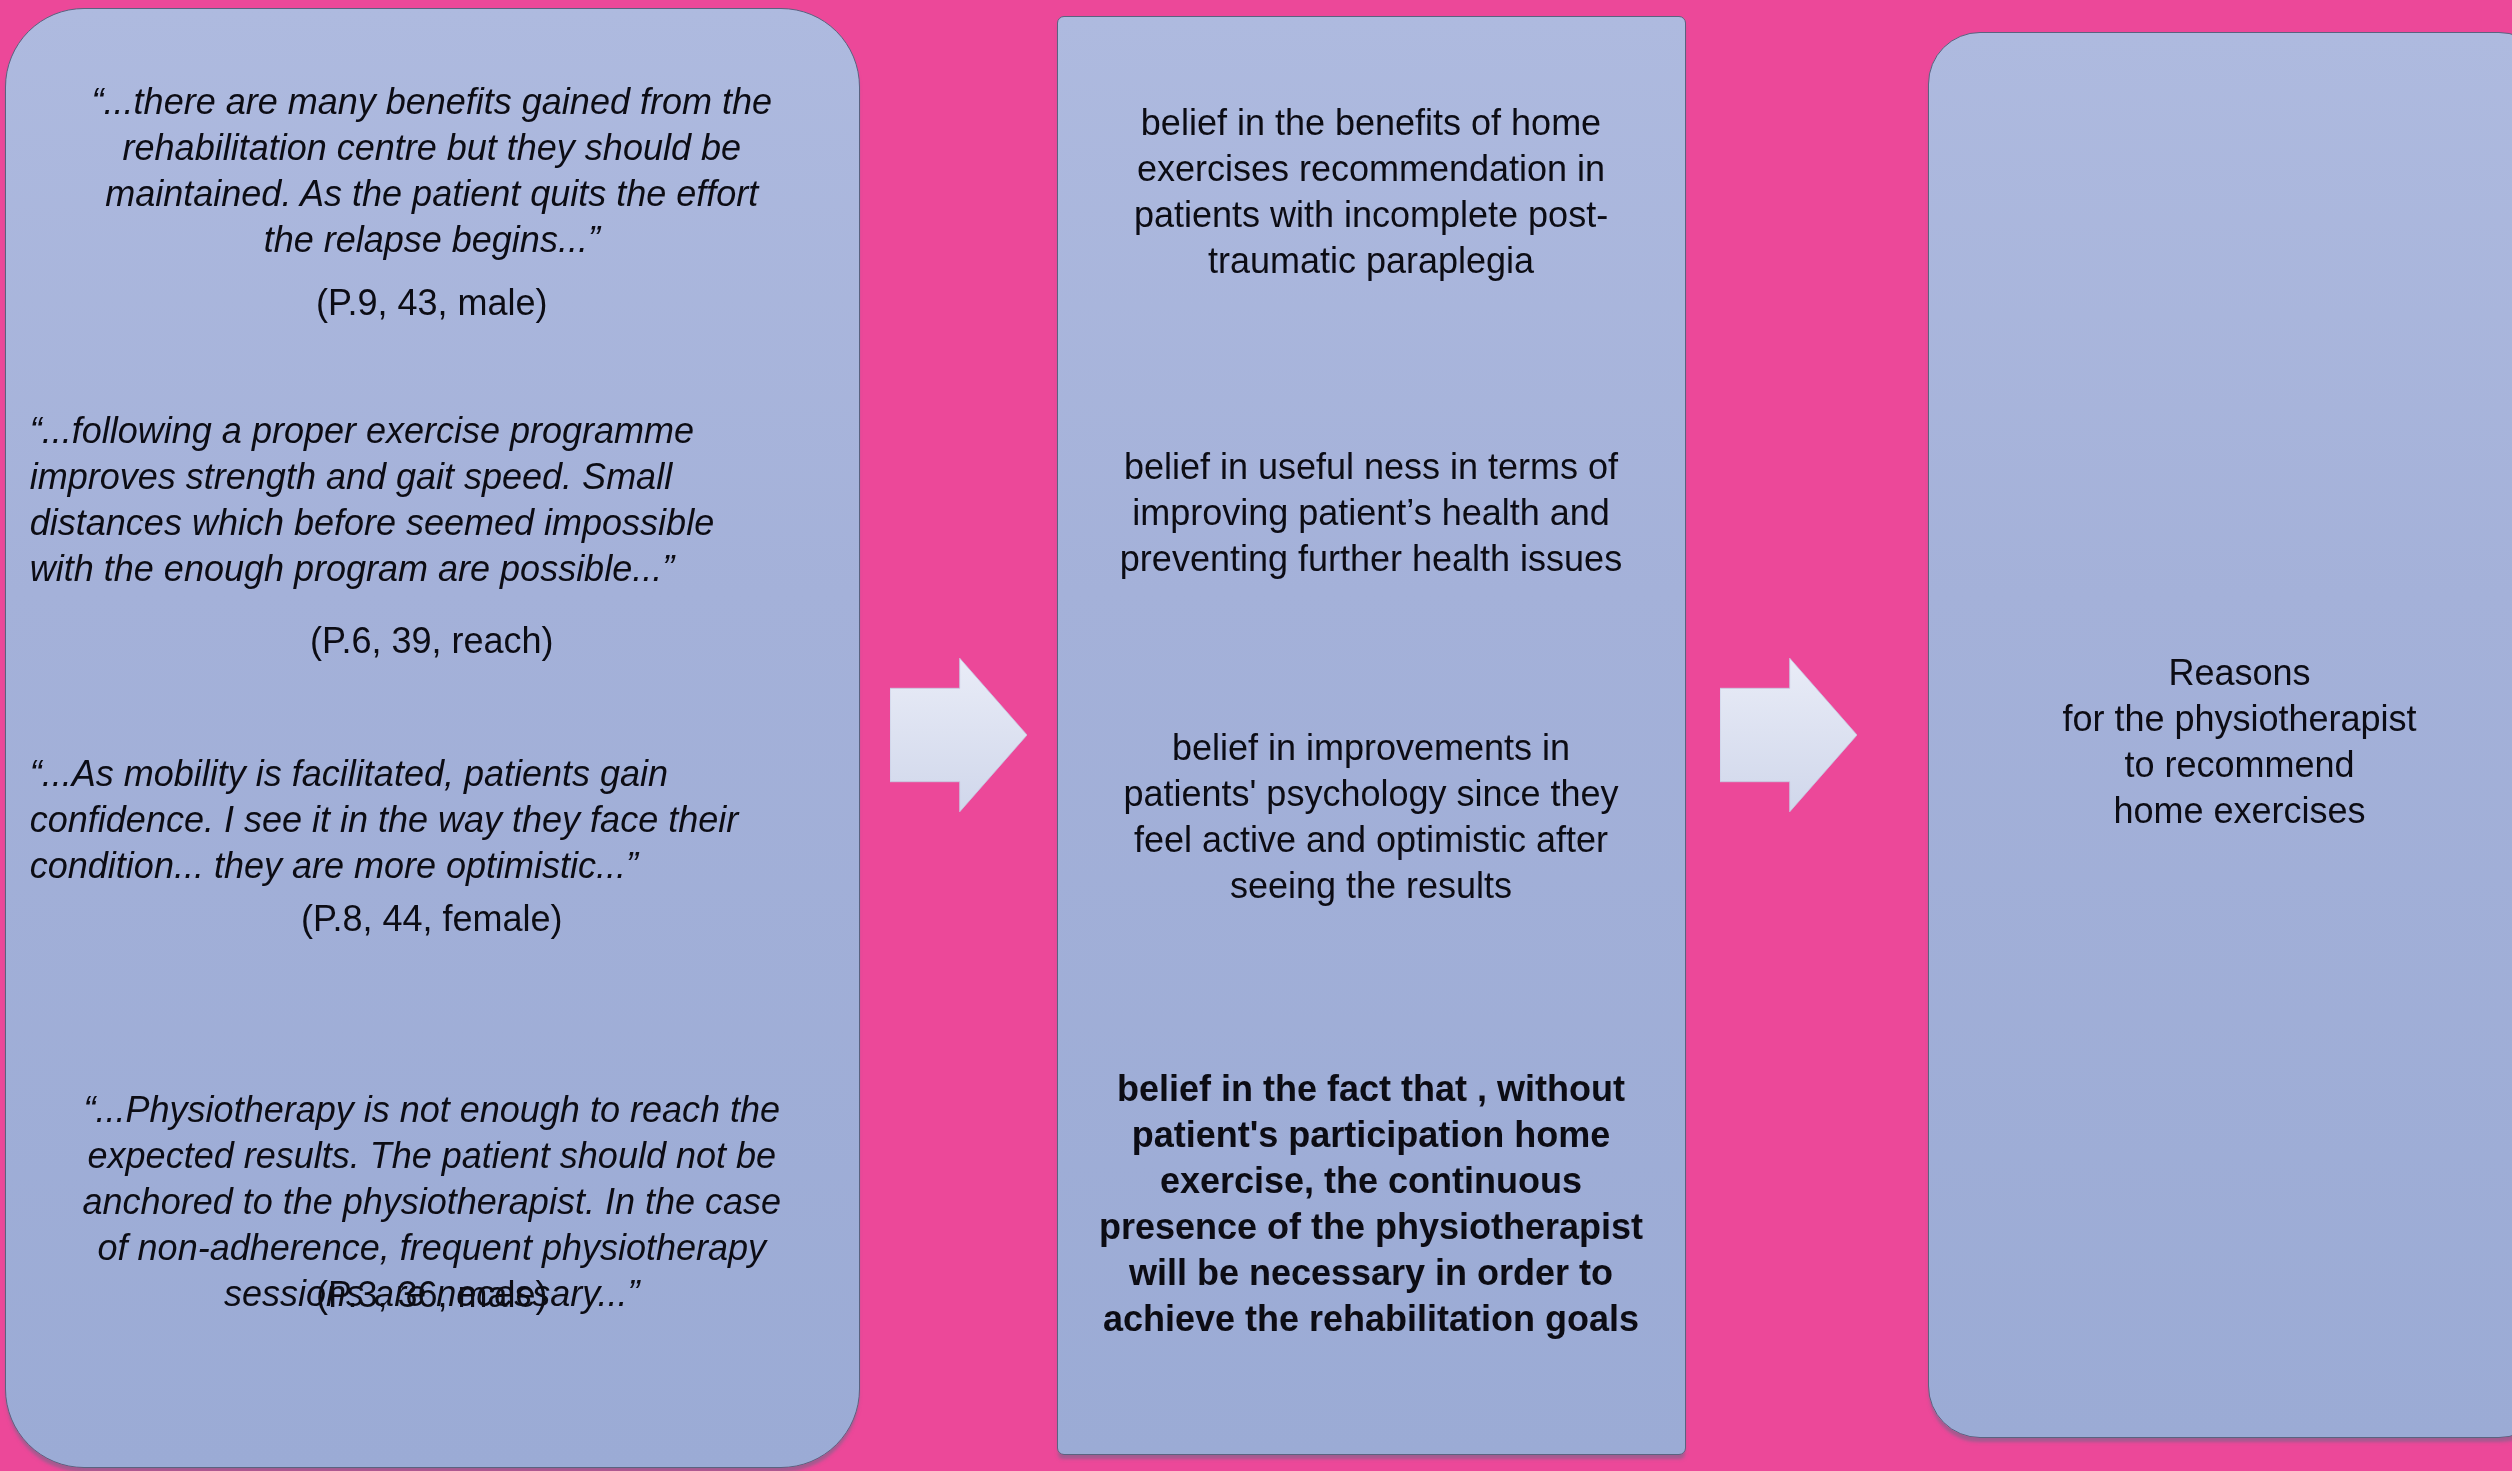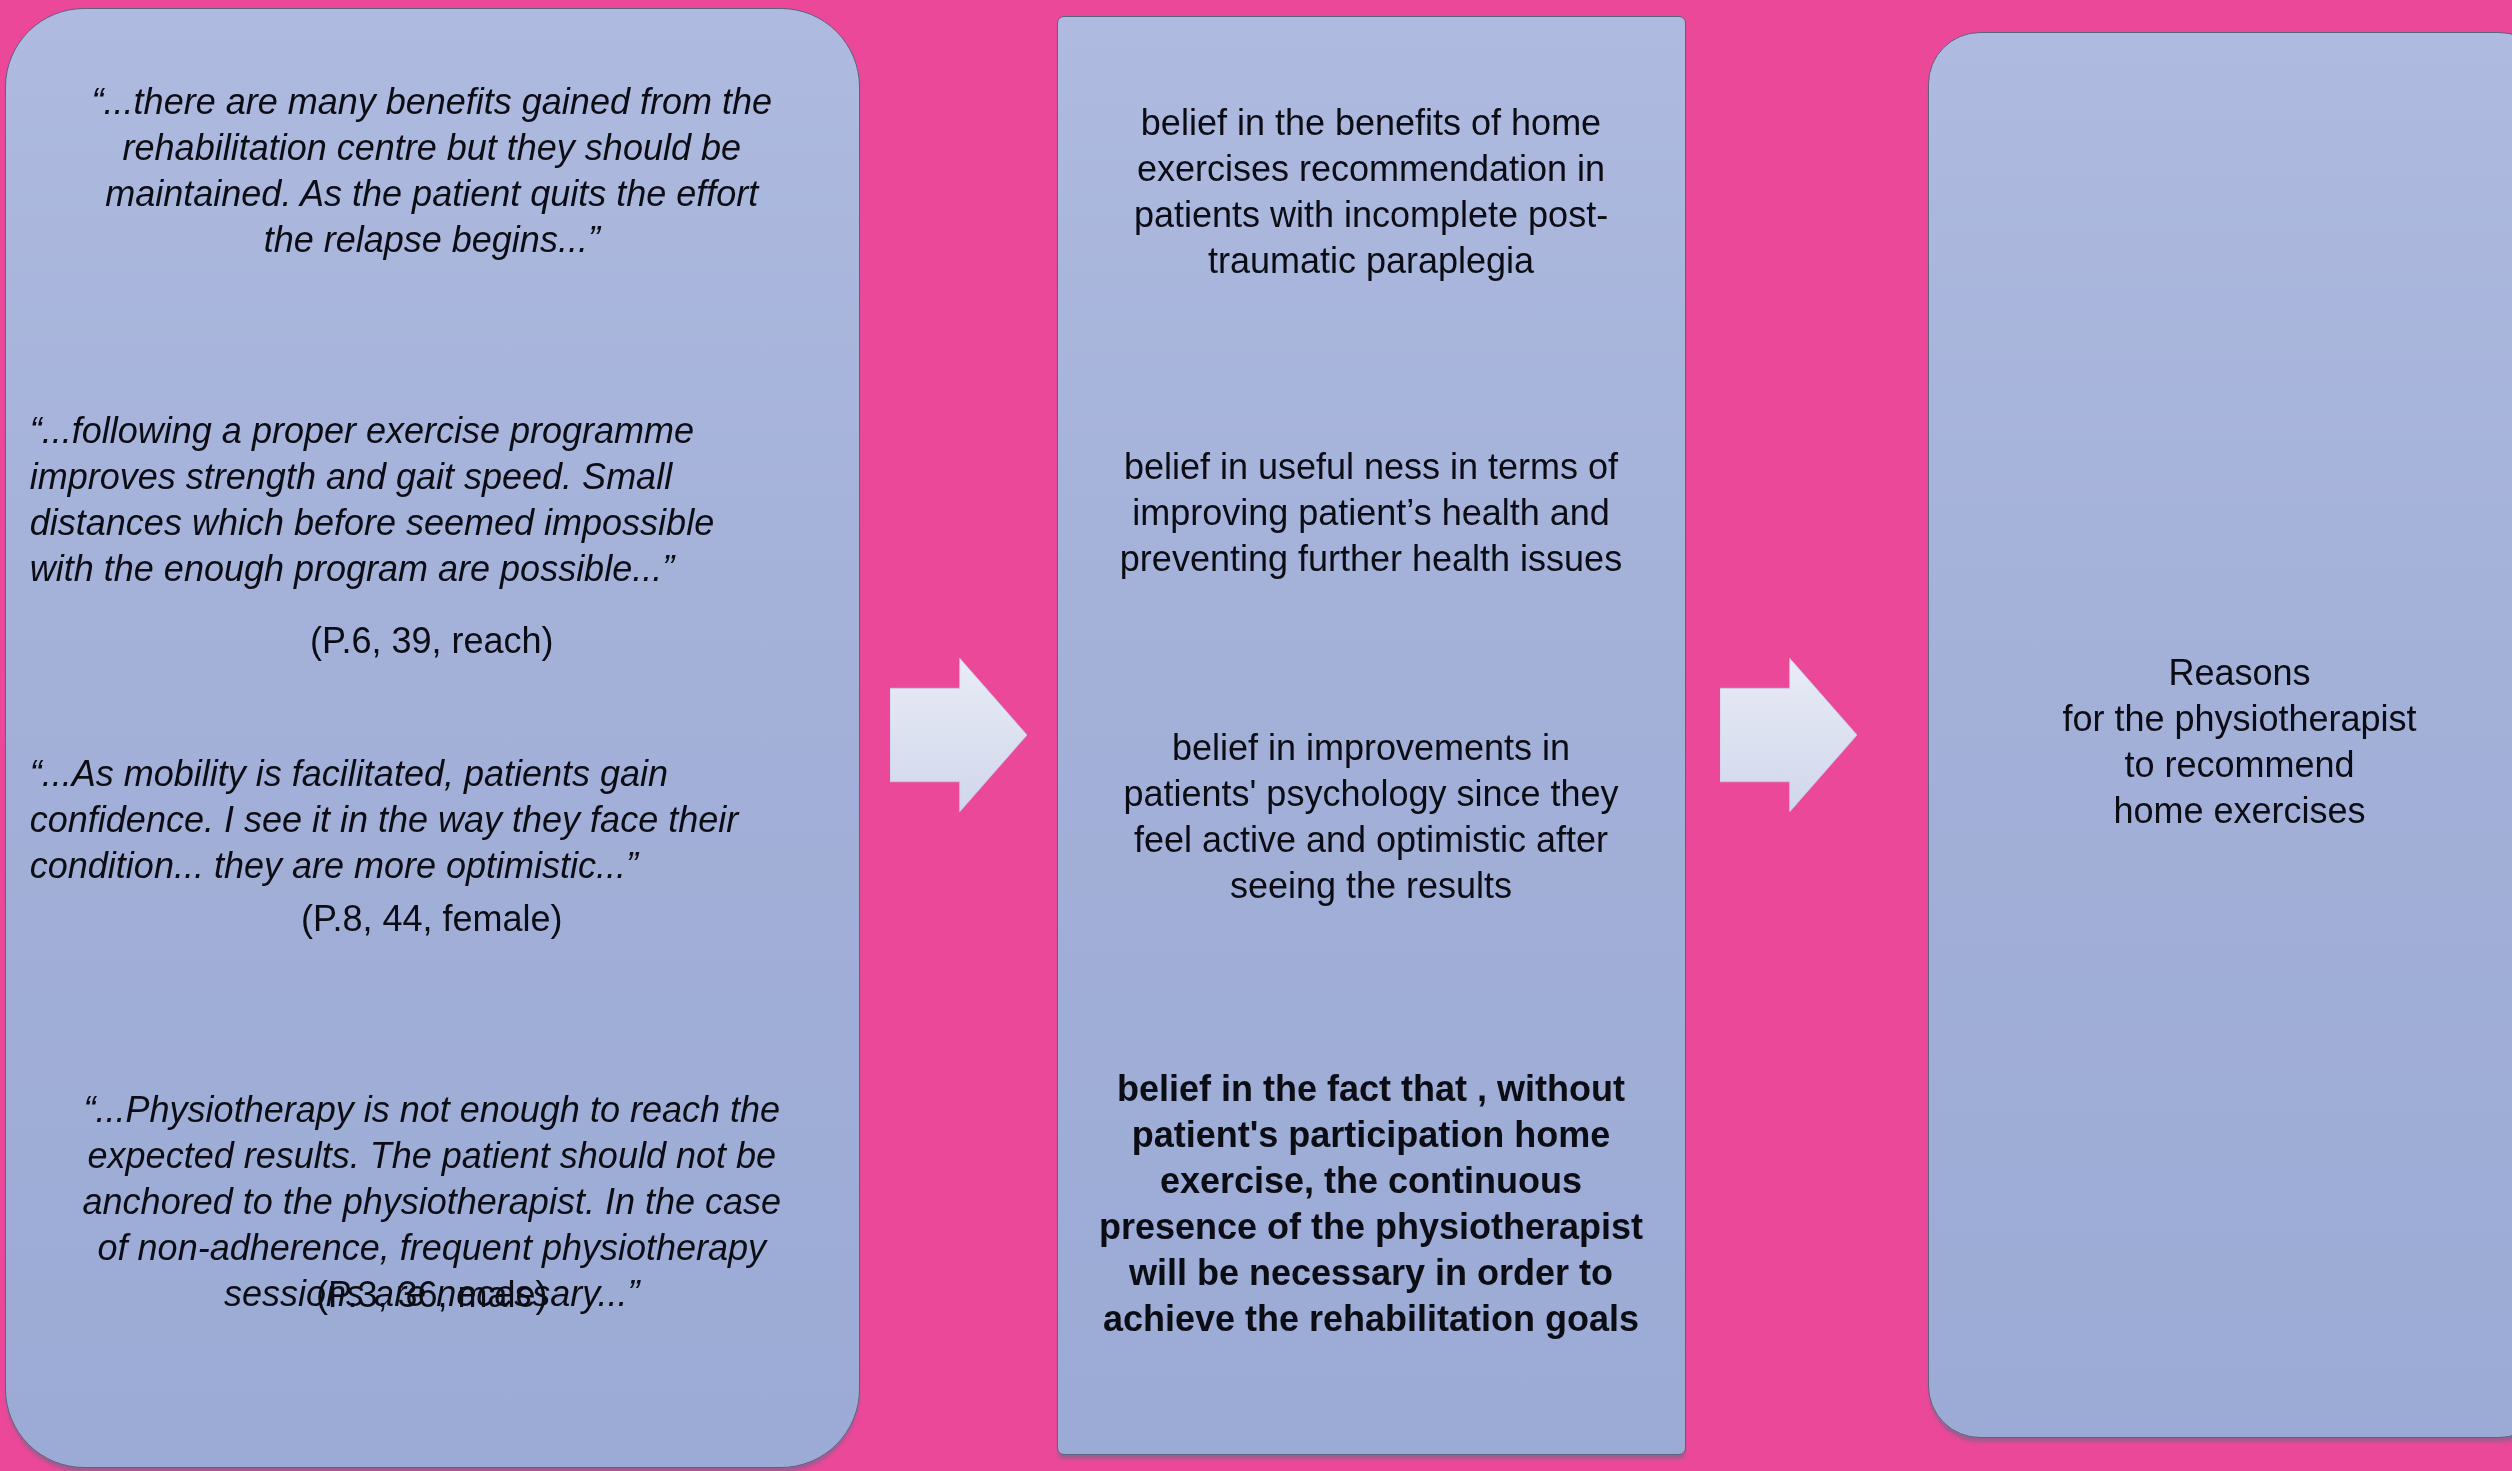--- a/index.html
+++ b/index.html
@@ -70,20 +70,21 @@
 </head>
 <body>
 
 <div class="canvas">
 
   <section class="box box-left">
     <p class="txt quote center q1">“...there are many benefits gained from the
 rehabilitation centre but they should be
 maintained. As the patient quits the effort
 the relapse begins...”</p>
+    <p class="txt center a1">(P.9, 43, male)</p>
 
     <p class="txt quote q2">“...following a proper exercise programme
 improves strength and gait speed. Small
 distances which before seemed impossible
 with the enough program are possible...”</p>
     <p class="txt center a2">(P.6, 39, reach)</p>
 
     <p class="txt quote q3">“...As mobility is facilitated, patients gain
 confidence. I see it in the way they face their
 condition... they are more optimistic...”</p>

